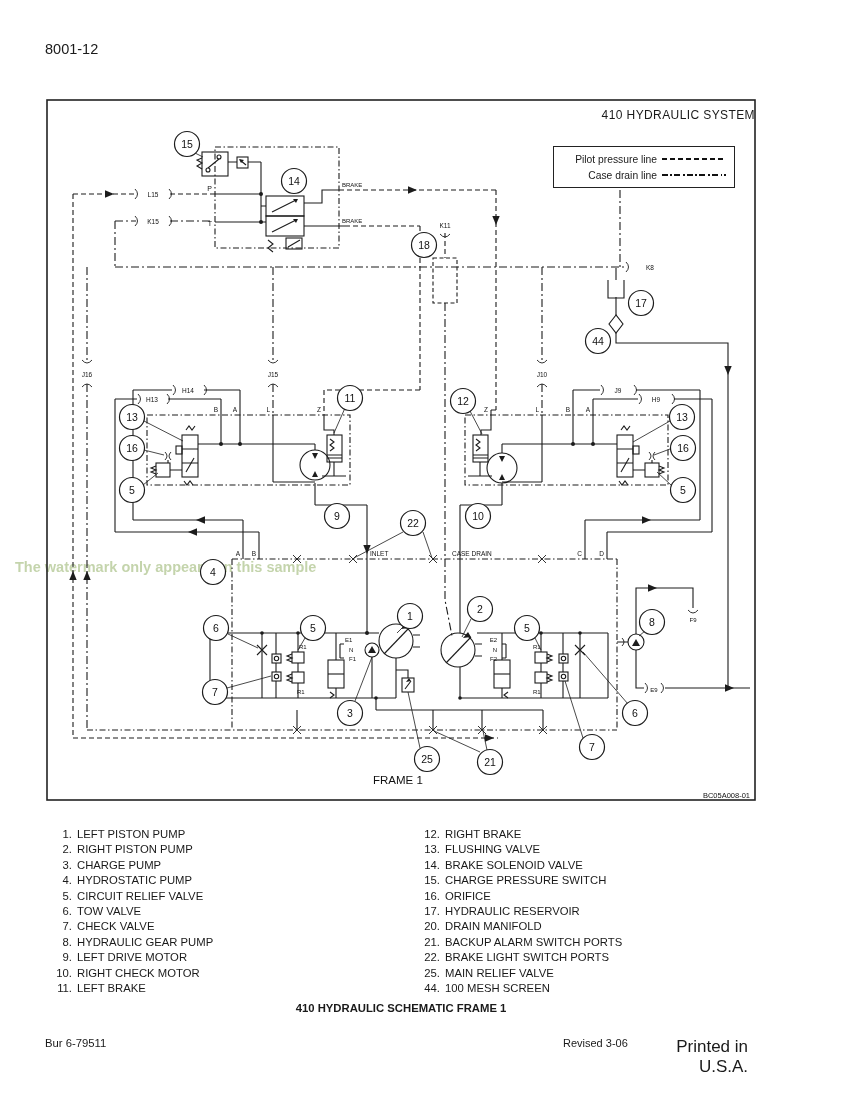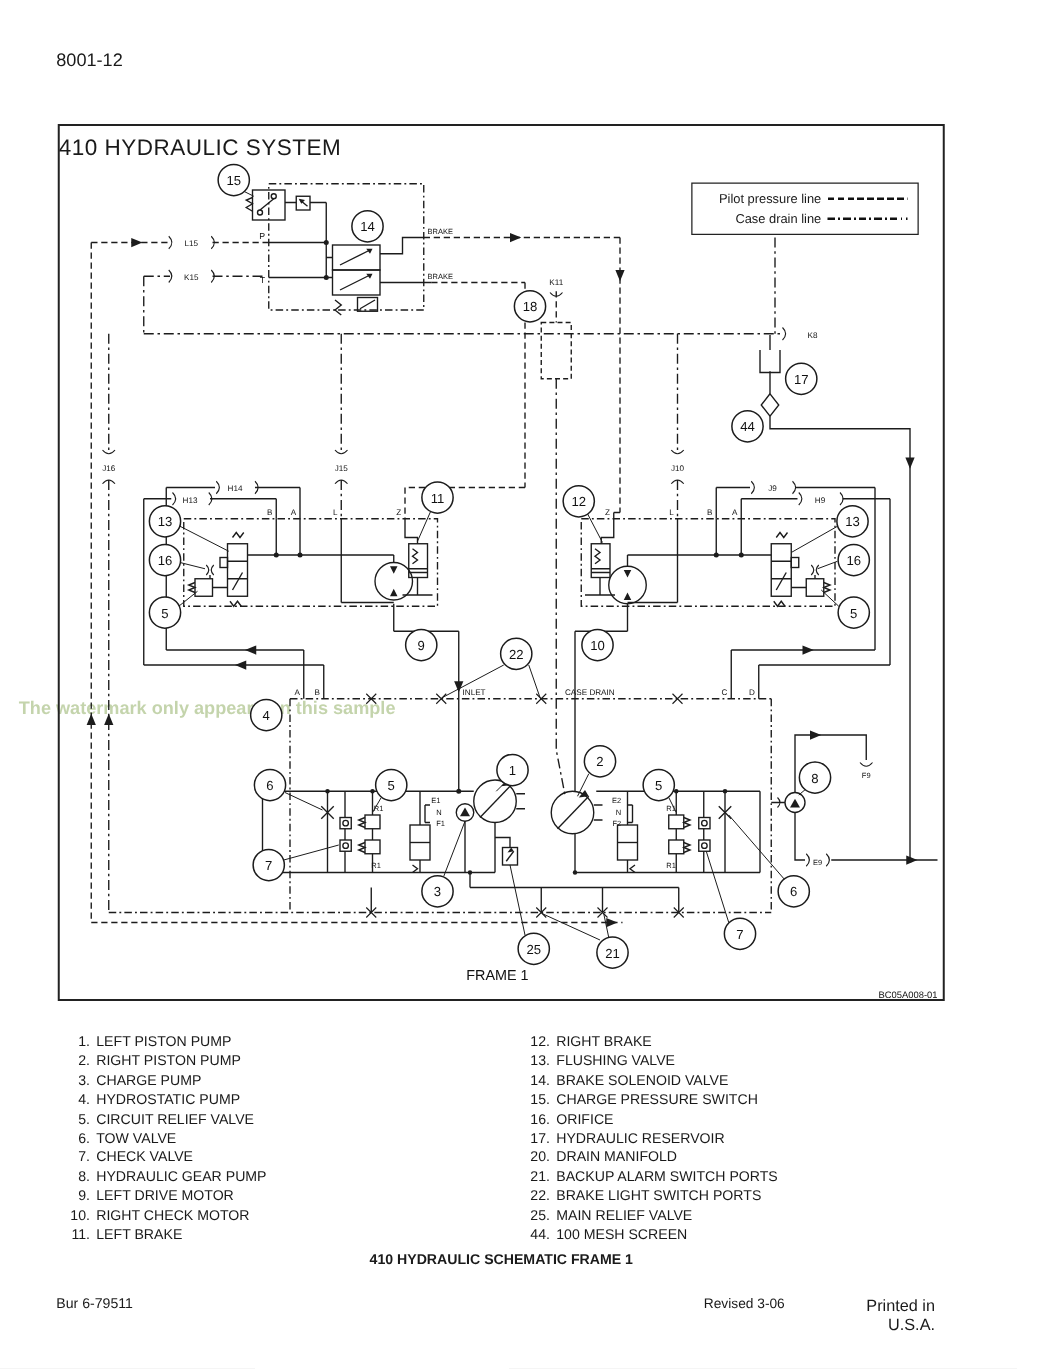--- a/index.html
+++ b/index.html
@@ -1,35 +1,35 @@
 <!DOCTYPE html>
 <html><head>
 <meta charset="utf-8">
 <style>
   html,body{margin:0;padding:0;background:#e8e8e8;}
   #page{position:relative;width:845px;height:1095px;background:#ffffff;font-family:"Liberation Sans",sans-serif;color:#1a1a1a;overflow:hidden;}
   .abs{position:absolute;}
   #page-number{left:45px;top:41px;font-size:14.5px;}
-  #diagram-title{left:47px;top:108px;width:708px;text-align:left;font-size:18px;letter-spacing:.4px;}
+  #diagram-title{left:47px;top:108px;width:708px;text-align:right;font-size:12px;letter-spacing:.4px;}
   #legend-box{left:553px;top:146px;width:182px;height:42px;border:1.3px solid #222;box-sizing:border-box;padding:4px 8px 0 4px;}
   .legend-row{display:flex;justify-content:flex-end;align-items:center;gap:5px;height:16px;font-size:10.3px;}
   .lsample{width:64px;height:2px;}
   .lsample.dashed{background:repeating-linear-gradient(90deg,#111 0 5px,transparent 5px 8px);height:1.4px;}
   .lsample.dashdot{background:repeating-linear-gradient(90deg,#111 0 6px,transparent 6px 8.5px,#111 8.5px 10px,transparent 10px 12.5px);height:1.4px;}
   #watermark1{left:14px;top:522px;font-size:33px;font-weight:bold;color:rgba(156,184,116,.55);letter-spacing:1px;z-index:1;}
   #watermark2{left:15px;top:559px;font-size:14.5px;font-weight:bold;color:rgba(156,184,116,.6);z-index:1;}
   #schematic-svg{left:0;top:0;z-index:2;}
   #parts-left{left:50px;top:828px;}
   #parts-right{left:418px;top:828px;}
   .parts-row{display:flex;height:15.4px;font-size:11.3px;}
   .pnum{width:22px;text-align:right;margin-right:5px;}
   #caption{left:47px;top:1002px;width:708px;text-align:center;font-weight:bold;font-size:11.3px;}
   #footer-left{left:45px;top:1037px;font-size:11.3px;}
   #footer-revised{left:563px;top:1037px;font-size:11px;}
-  #footer-printed{left:663px;top:1037px;width:85px;text-align:right;font-size:13px;}
+  #footer-printed{left:663px;top:1037px;width:85px;text-align:right;font-size:17px;}
   
   .ln{stroke:#1c1c1c;stroke-width:1.1;fill:none;}
   .thin{stroke-width:.9;}
   .dash{stroke-dasharray:5 3;}
   .dd{stroke-dasharray:8 3 2 3;}
   .ddr{stroke-dasharray:6 2.5 1.5 2.5;}
   .mdash{stroke-dasharray:4 2.5;}
   .fillb{fill:#1c1c1c;stroke:none;}
   .leader{stroke:#1c1c1c;stroke-width:.8;fill:none;}
   text{font-family:"Liberation Sans",sans-serif;fill:#111;}

